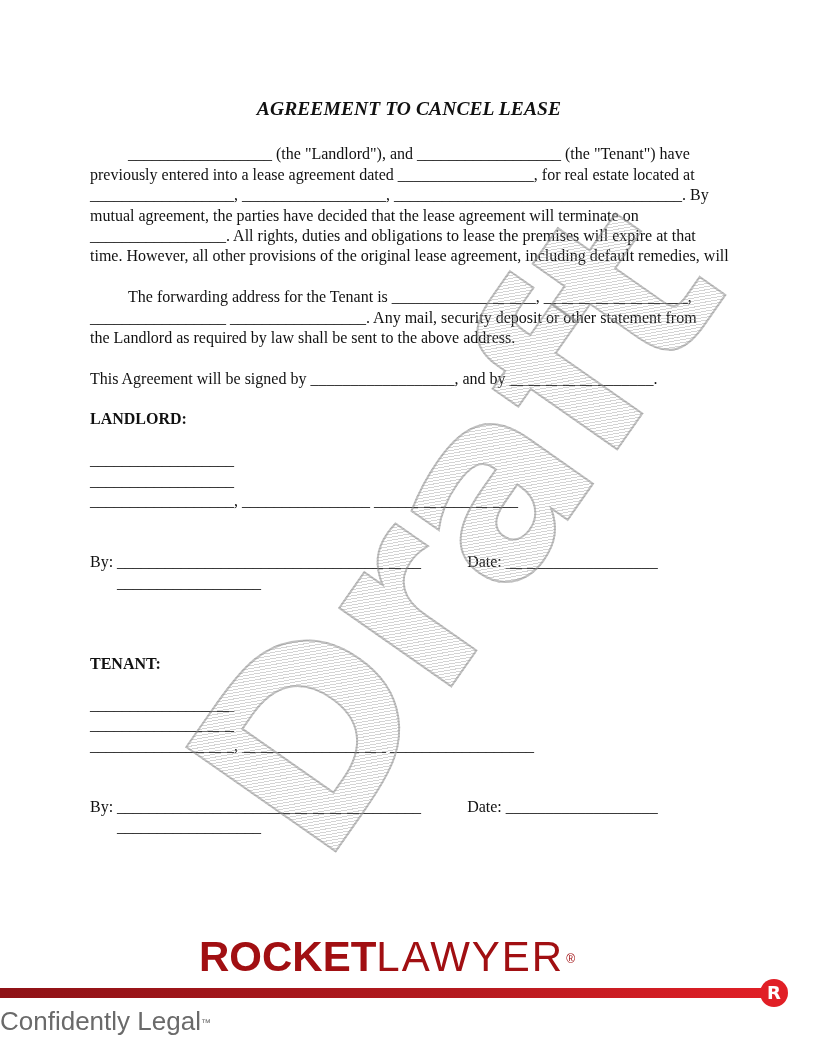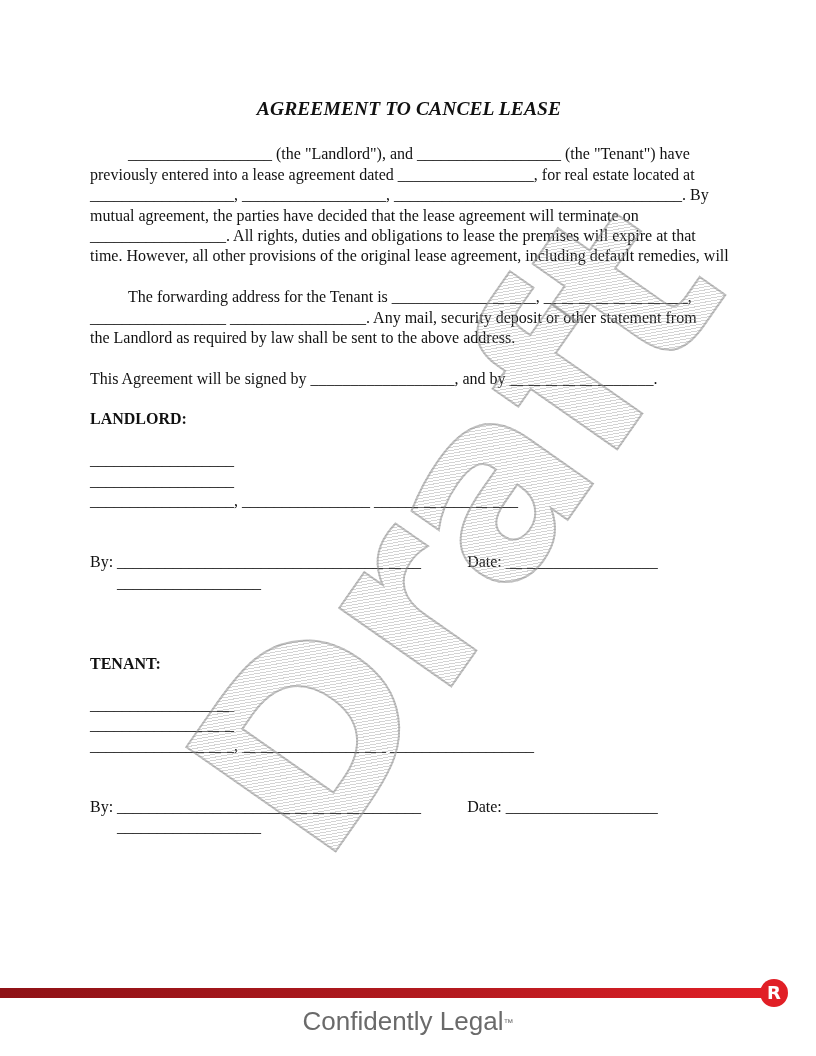--- a/index.html
+++ b/index.html
@@ -48,21 +48,21 @@
       position: absolute; left: 0; top: 65px; width: 772px; height: 10px;
       background: linear-gradient(90deg, #8f1216 0%, #b51a1f 60%, #e11f26 100%);
     }
     .brand-badge {
       position: absolute; left: 760px; top: 56px; width: 28px; height: 28px;
       border-radius: 50%; background: #e11f26; color: #fff;
       font-family: "DejaVu Sans", "Liberation Sans", sans-serif; font-weight: bold;
       font-size: 18px; line-height: 28px; text-align: center;
     }
     .tagline {
-      position: absolute; left: 0; width: 816px; top: 82px; text-align: center;
+      position: absolute; left: 0; width: 816px; top: 82px; 
       font-family: "Liberation Sans", "DejaVu Sans", sans-serif; font-size: 26px;
       color: #6a6a6a; line-height: 32px;
     }
     .tagline .tm { font-size: 10px; vertical-align: top; position: relative; top: 2px; }
   </style>
 </head>
 <body>
 
 <div class="page">
 
@@ -116,20 +116,23 @@
       <div class="gap"></div>
       <div class="gap"></div>
       <span class="sigline"><span>By: ______________________________________</span><span style="display:inline-block;width:46px;"></span><span>Date: ___________________</span></span>
       <span class="sigline" style="padding-left:27px;">__________________</span>
     </div>
   </div>
 
   <div class="watermark">Draft</div>
 
   <div class="brand">
+    <div class="brand-name">
+      <span class="bold">ROCKET</span><span class="light">LAWYER</span><span class="reg">®</span>
+    </div>
     <div class="brand-bar"></div>
     <div class="brand-badge">R</div>
     <div class="tagline">
       <span>Confidently Legal</span><span class="tm">™</span>
     </div>
   </div>
 
 </div>
 
 </body></html>

